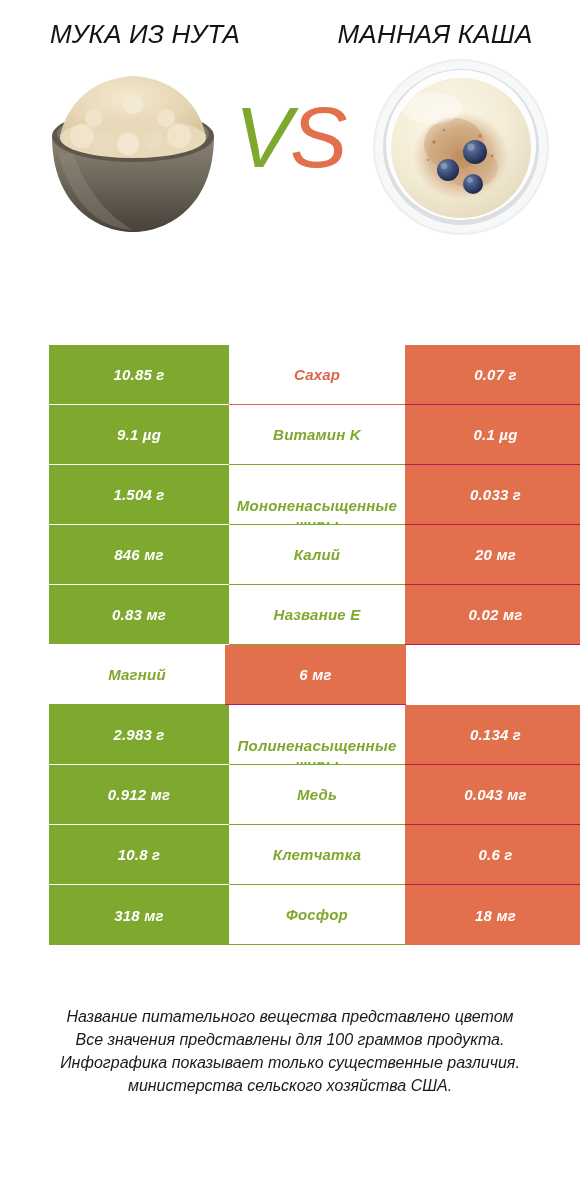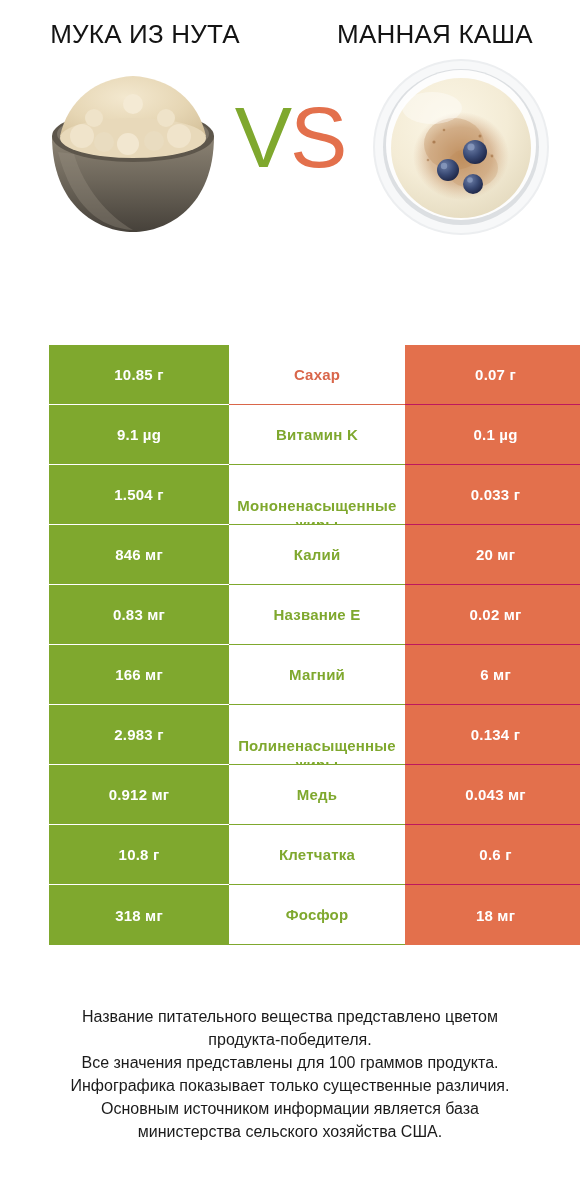--- a/index.html
+++ b/index.html
@@ -15,20 +15,21 @@
     font-family: "Liberation Sans", "DejaVu Sans", sans-serif;
     overflow: hidden;
   }
 
   .page {
     width: 564px;
     height: 1189px;
     position: relative;
     background: #ffffff;
     box-sizing: border-box;
+    font-style: italic;
   }
 
   
   .headers {
     display: flex;
     width: 580px;
     padding-top: 18px;
     box-sizing: border-box;
   }
   .head-cell {
@@ -305,21 +306,20 @@
         <div class="cell cell-right">20 мг</div>
       </div>
       <div class="row">
         <div class="cell cell-left">0.83 мг</div>
         <div class="cell cell-mid">
           <span class="mid-text">Название E</span>
         </div>
         <div class="cell cell-right">0.02 мг</div>
       </div>
       <div class="row">
-        <div class="cell cell-left">166 мг</div>
         <div class="cell cell-mid">
           <span class="mid-text">Магний</span>
         </div>
         <div class="cell cell-right">6 мг</div>
       </div>
       <div class="row">
         <div class="cell cell-left">2.983 г</div>
         <div class="cell cell-mid">
           <span class="mid-text wrap2">Полиненасыщенные жиры</span>
         </div>
@@ -343,20 +343,18 @@
         <div class="cell cell-left">318 мг</div>
         <div class="cell cell-mid">
           <span class="mid-text">Фосфор</span>
         </div>
         <div class="cell cell-right">18 мг</div>
       </div>
     </div>
 
   <div class="footer">
     <p>Название питательного вещества представлено цветом</p>
-    <p>продукта-победителя.</p>
     <p>Все значения представлены для 100 граммов продукта.</p>
     <p>Инфографика показывает только существенные различия.</p>
-    <p>Основным источником информации является база</p>
     <p>министерства сельского хозяйства США.</p>
   </div>
 
 </div>
 
 </body></html>

